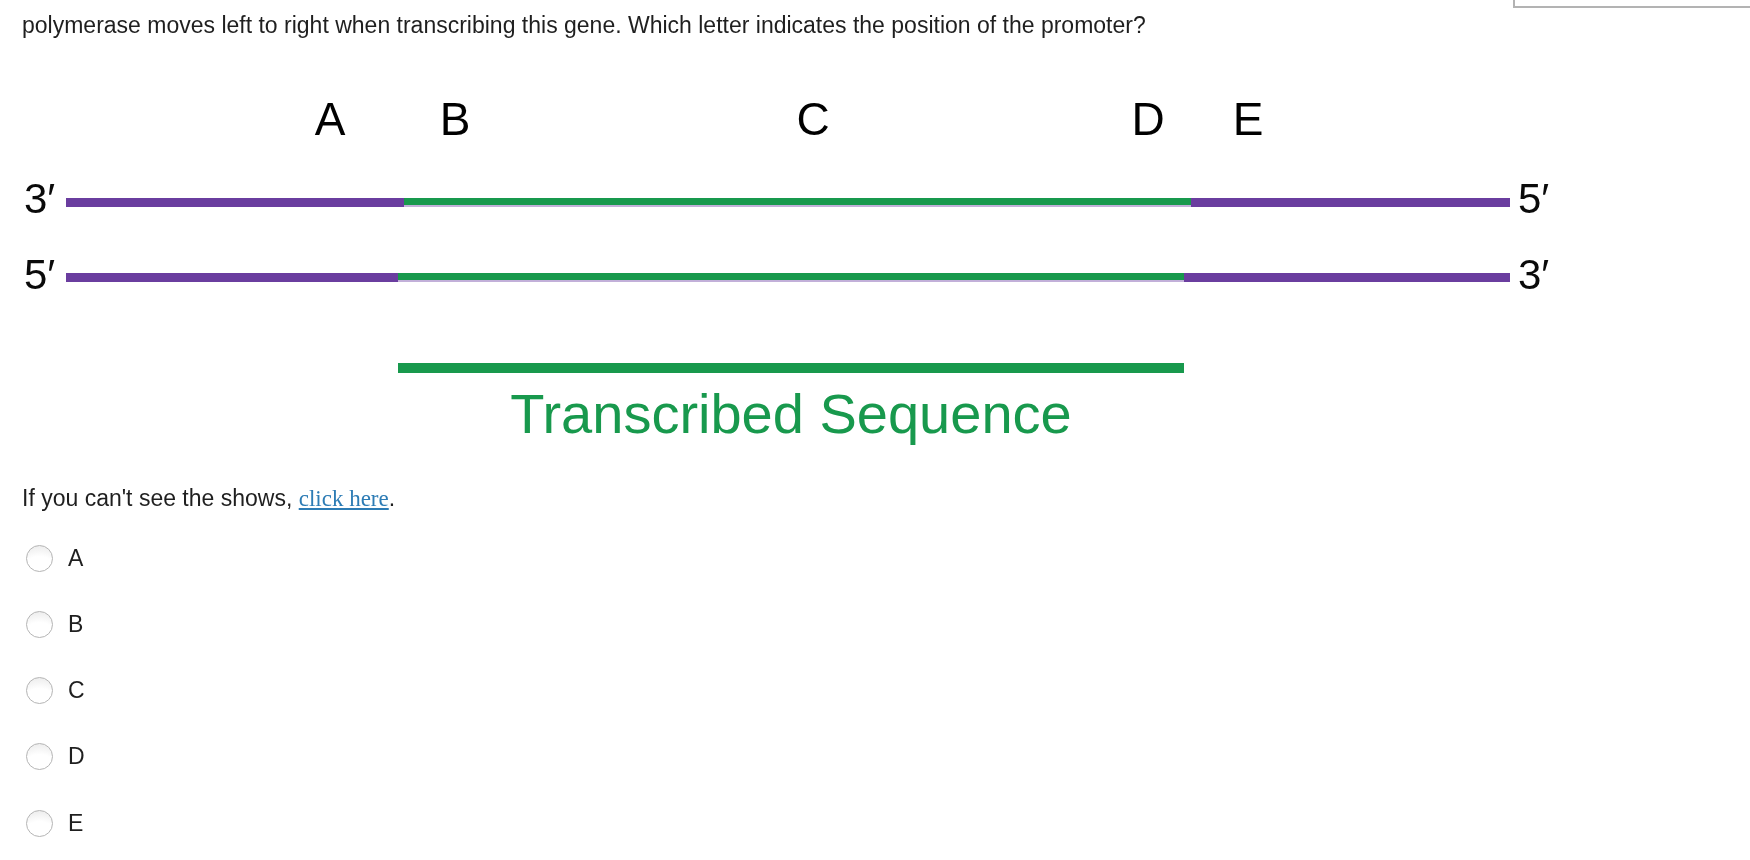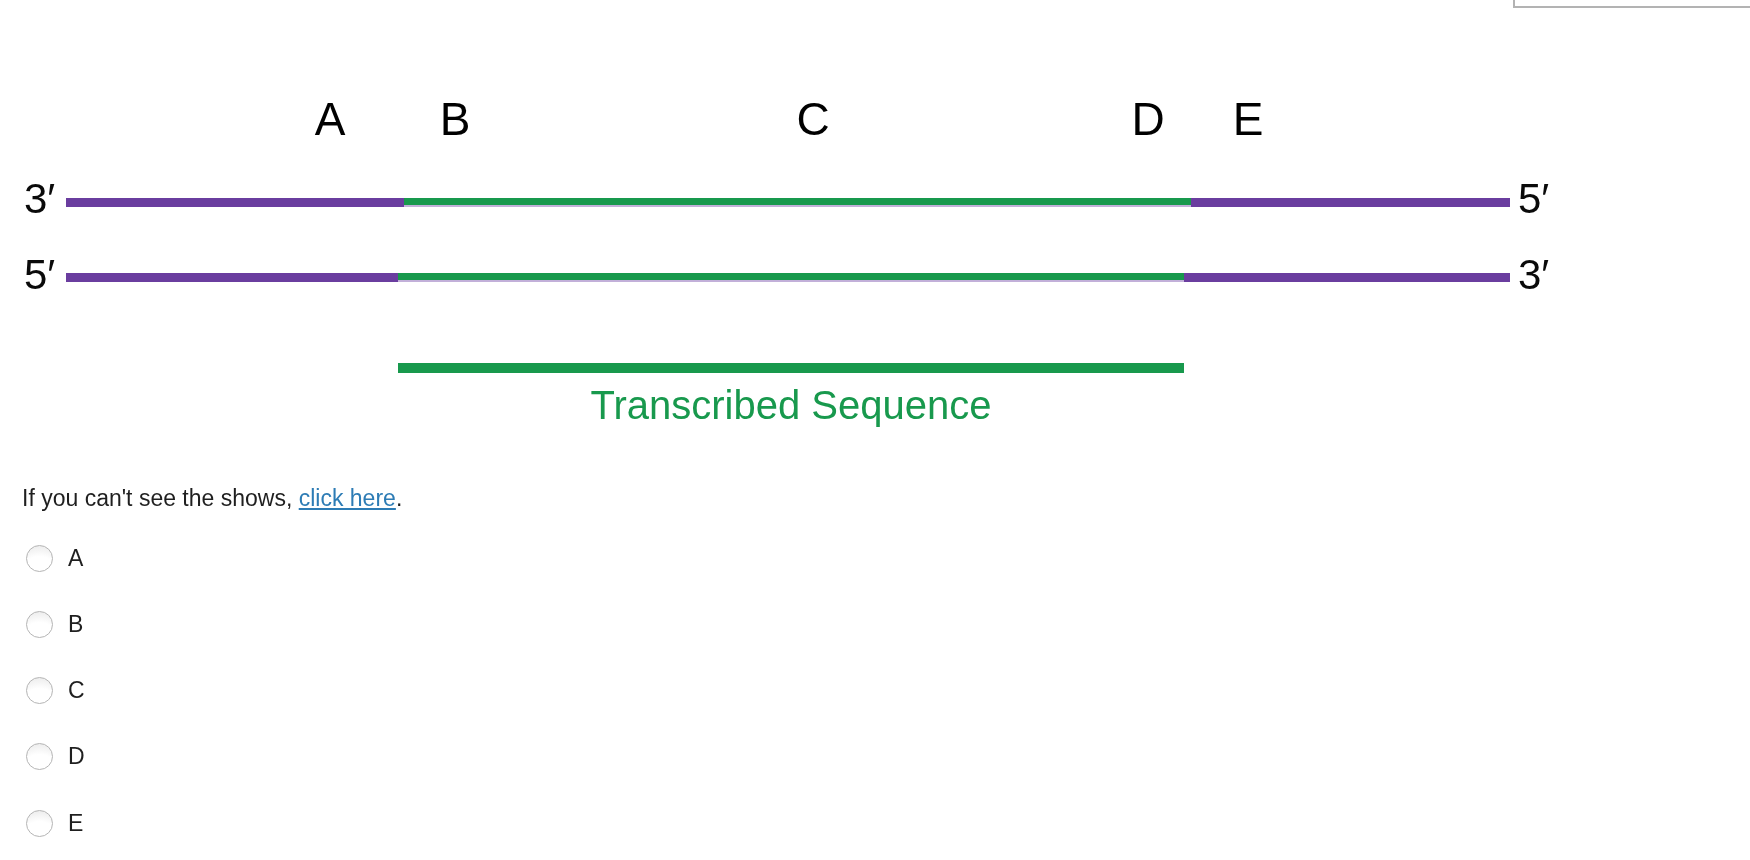--- a/index.html
+++ b/index.html
@@ -33,43 +33,44 @@
   .seg-green{
     background:var(--green,#18994d);height:7px;
     border-bottom:2px solid var(--light_purple,#c2b0d9);
   }
   .transcribed-bar{
     position:absolute;left:398px;top:363px;width:786px;height:10px;
     background:var(--green,#18994d);
   }
   .transcribed-label{
     position:absolute;left:791px;top:383px;transform:translateX(-50%);
-    font-size:40px;line-height:1.1;color:var(--green,#18994d);white-space:nowrap;text-align:center;
+    font-size:56px;line-height:1.1;color:var(--green,#18994d);white-space:nowrap;text-align:center;
   }
 
   
   .fallback{position:absolute;left:22px;top:483px;font-size:23px;line-height:30px;white-space:nowrap;}
-  .fallback a{color:var(--link_blue,#2d7cb5);text-decoration:underline;cursor:pointer;}
+  .fallback a{color:var(--link_blue,#2d7cb5);text-decoration:underline;cursor:pointer;font-family:Liberation Serif, serif;}
 
   
   .opt-row{position:absolute;left:26px;height:28px;display:flex;align-items:center;gap:15px;}
   .radio{
     width:27px;height:27px;border-radius:50%;box-sizing:border-box;
     border:1.5px solid #b5b5b5;
     background:radial-gradient(circle at 50% 120%, #ffffff 60%, #e9e9e9 100%);
     cursor:pointer;flex:0 0 auto;
   }
   .opt-label{font-size:23px;color:#1f1f1f;}
 </style>
 </head>
 <body>
 
 <div class="panel-corner"></div>
 
 <div class="question">
+  <div>polymerase moves left to right when transcribing this gene. Which letter indicates the position of the promoter?</div>
 </div>
 
 <div>
 
   <span class="fig-letter" style="left:330px">A</span>
   <span class="fig-letter" style="left:455px">B</span>
   <span class="fig-letter" style="left:813px">C</span>
   <span class="fig-letter" style="left:1148px">D</span>
   <span class="fig-letter" style="left:1248px">E</span>
 

